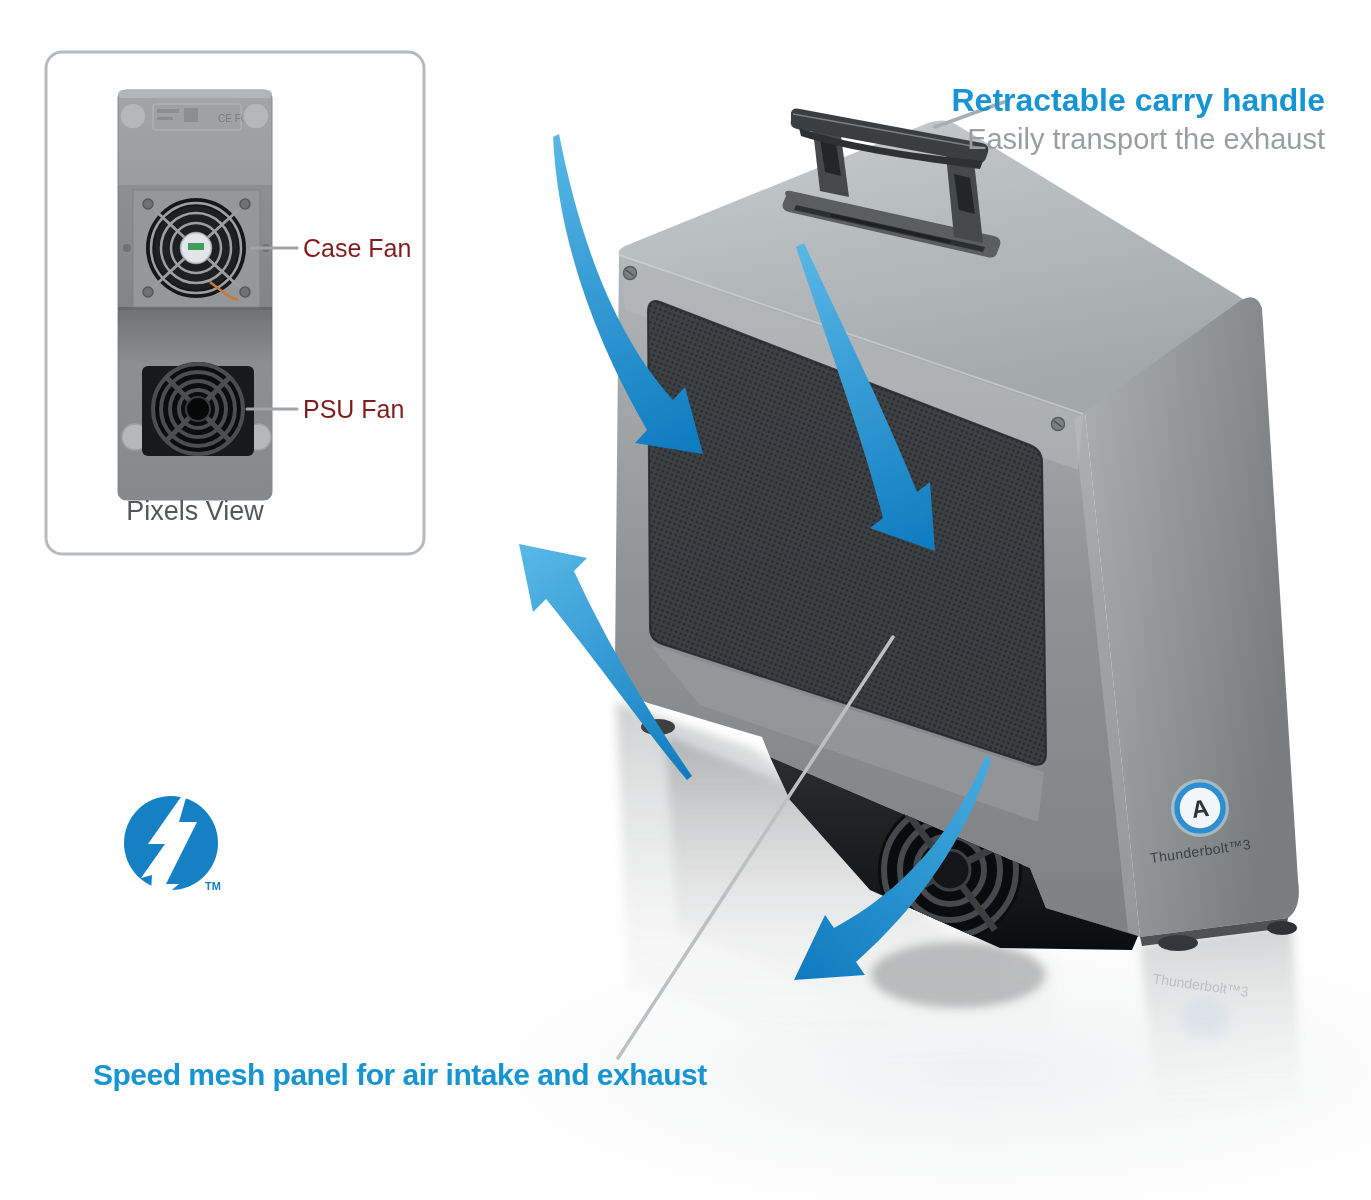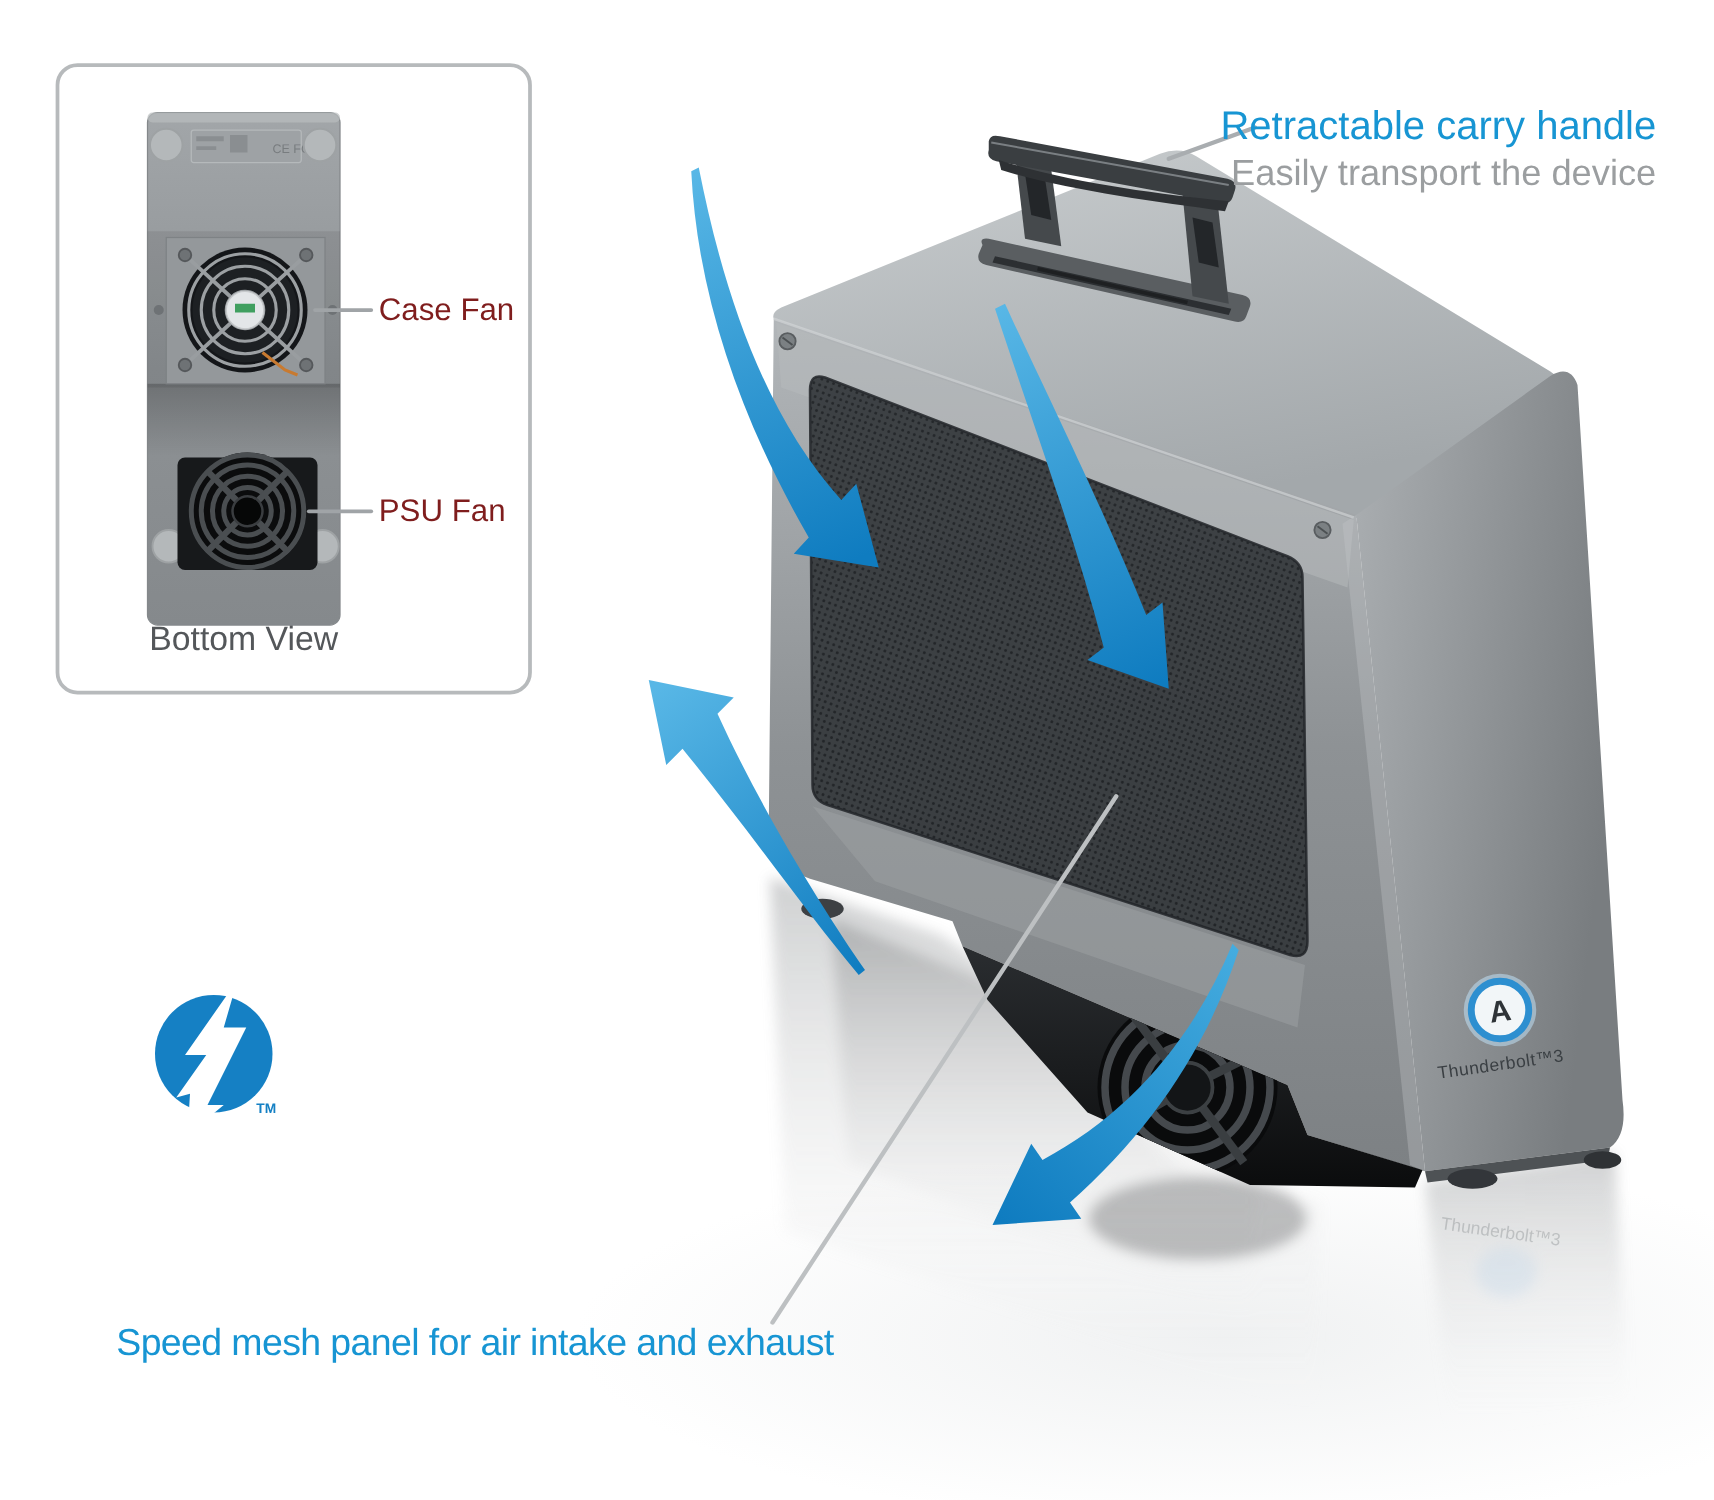--- a/index.html
+++ b/index.html
@@ -7,21 +7,21 @@
          font-family:"Liberation Sans",sans-serif;}
   .stage svg.scene{position:absolute;left:0;top:0;z-index:1;}
   .txt{position:absolute;z-index:2;white-space:nowrap;}
 
   .fan-label{color:#7f1d1d;font-size:25px;}
   .case-fan-label{left:303px;top:234px;}
   .psu-fan-label{left:303px;top:395px;}
   .bottom-view{left:95px;top:496px;width:200px;text-align:center;font-size:27px;color:#54575a;}
 
   .handle-callout{right:46px;top:82px;text-align:right;}
-  .callout-title{font-weight:normal;font-size:32px;color:var(--accent_blue,#1795d3);}
+  .callout-title{font-weight:bold;font-size:32px;color:var(--accent_blue,#1795d3);}
   .callout-sub{font-size:29px;color:var(--subtitle_gray,#9b9ea0);margin-top:4px;}
 
   .tb-lines{left:92px;top:901px;font-size:27px;line-height:33px;color:var(--body_text,#2e2e2e);}
 
   .mesh-callout{left:93px;top:1058px;}
   .mesh-callout .callout-title{font-size:30px;letter-spacing:-0.5px;}
   .mesh-callout .callout-sub{font-size:27px;margin-top:9px;}
 
   .front-label{left:1138px;top:843px;width:125px;text-align:center;font-size:14px;
                letter-spacing:0.4px;transform:rotate(-8deg);color:#3a3f43;}
@@ -251,25 +251,25 @@
 
   <g>
     <circle cx="171" cy="843" r="47" style="fill:var(--thunderbolt_blue,#1580c4)"></circle>
     <path fill="#ffffff" d="M 190 784 L 148 844 L 165 844 L 141 878 L 152 875 L 150 908 L 179 884 L 166 884 L 197 822 L 179 822 Z"></path>
     <text x="205" y="890" font-size="11" font-weight="bold" style="fill:var(--thunderbolt_blue,#1580c4)">TM</text>
   </g>
 </svg>
 
 <div class="txt fan-label case-fan-label">Case Fan</div>
 <div class="txt fan-label psu-fan-label">PSU Fan</div>
-<div class="txt bottom-view">Bottom View</div>
+<div class="txt bottom-view">Pixels View</div>
 
 <div class="txt handle-callout">
   <div class="callout-title">Retractable carry handle</div>
-  <div class="callout-sub">Easily transport the device</div>
+  <div class="callout-sub">Easily transport the exhaust</div>
 </div>
 
 
 <div class="txt mesh-callout">
   <div class="callout-title">Speed mesh panel for air intake and exhaust</div>
 </div>
 
 <div class="txt front-label">Thunderbolt™3</div>
 
 </div>

